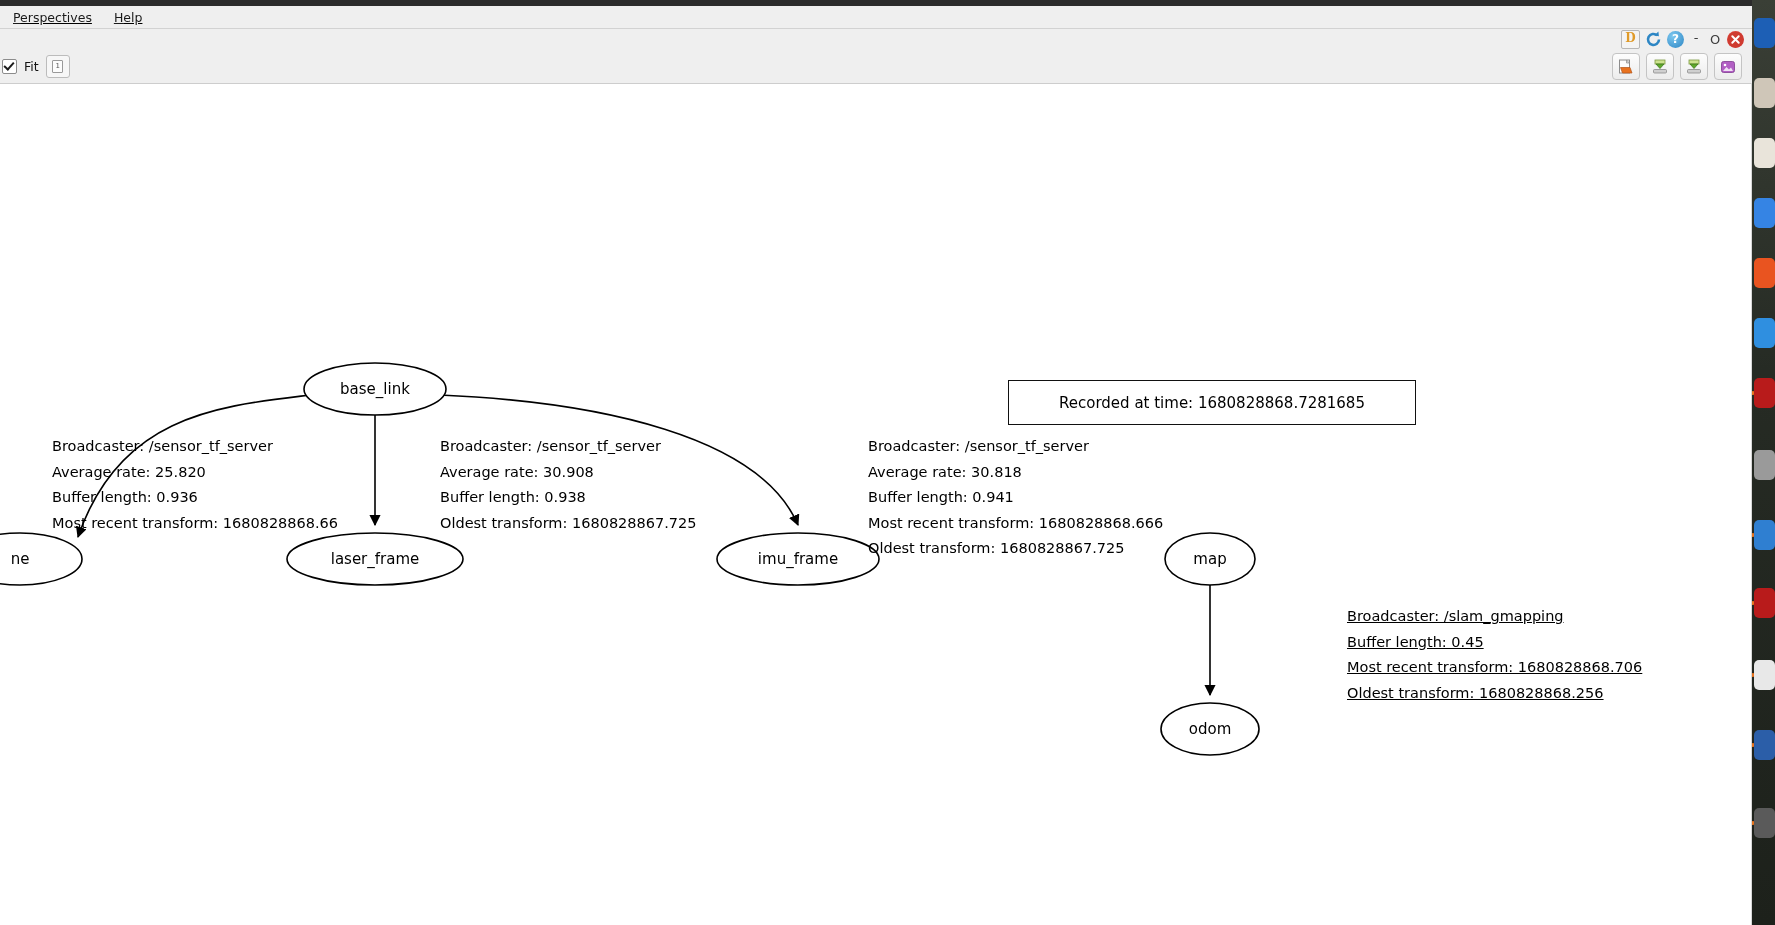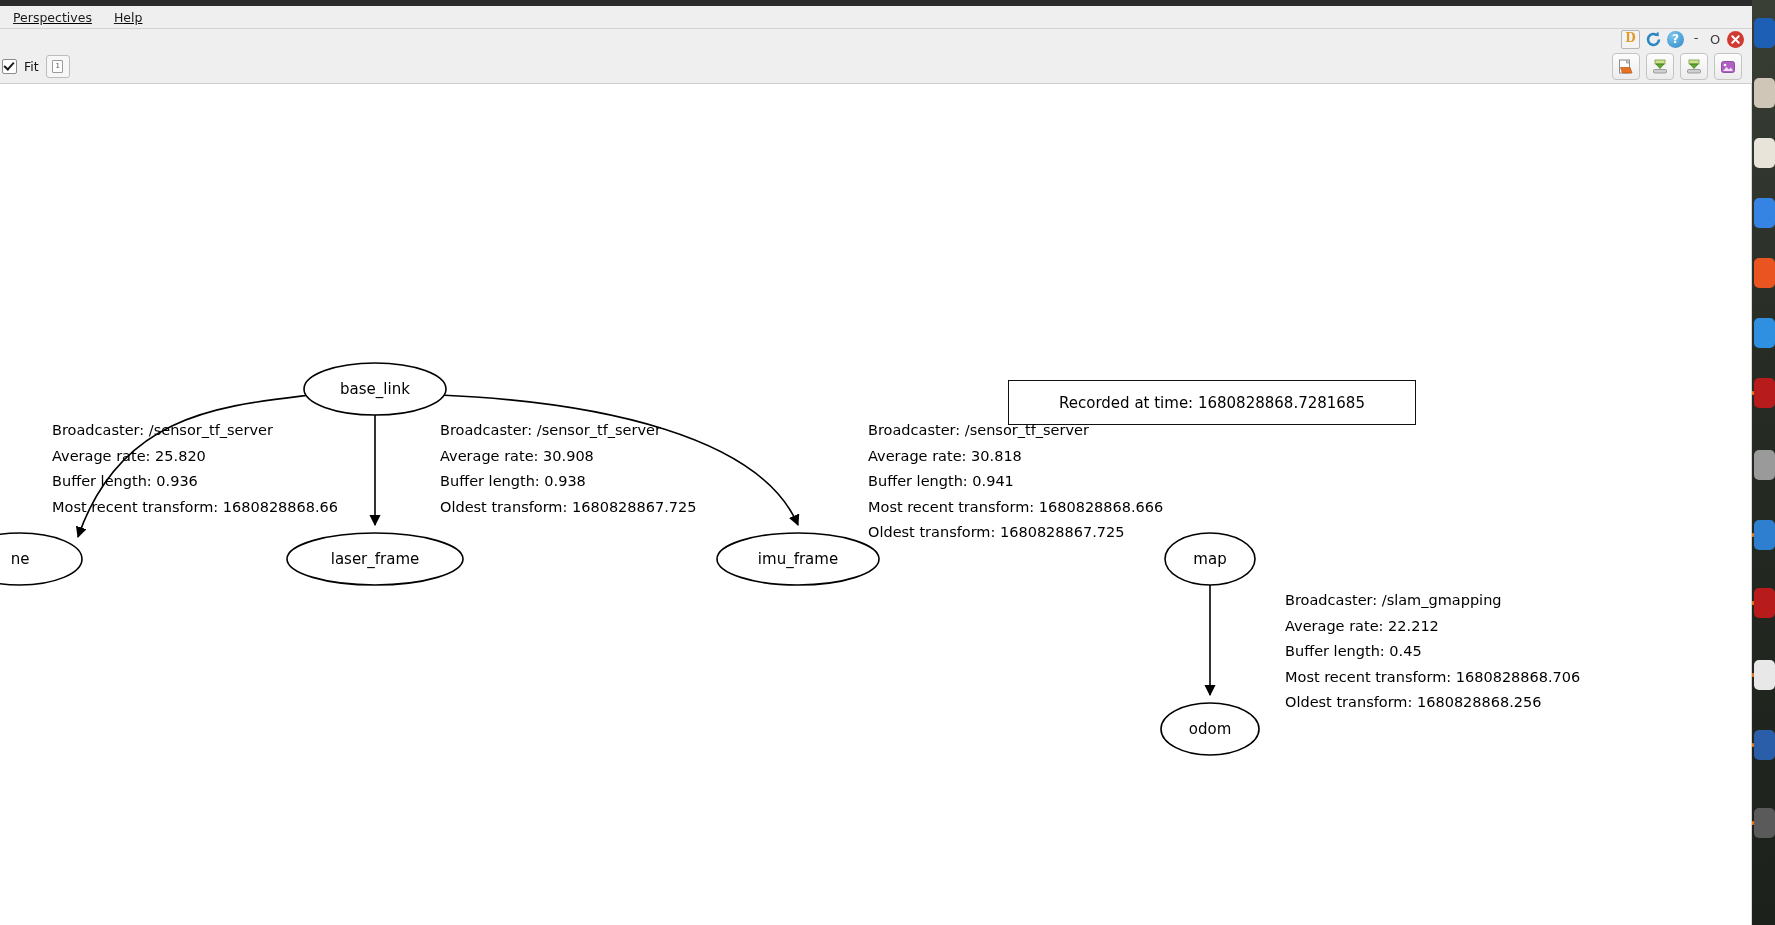--- a/index.html
+++ b/index.html
@@ -118,21 +118,21 @@
   }
   .canvas svg{position:absolute;left:0;top:0;}
 
   .gnode-label{
     font-family:"DejaVu Sans","Liberation Sans",sans-serif;
     font-size:15px;fill:#000;
   }
   .ginfo{
     position:absolute;
     font-family:"DejaVu Sans","Liberation Sans",sans-serif;
-    font-size:14.5px;color:#000;line-height:25.5px;white-space:nowrap;
+    font-size:14.5px;color:#000;line-height:25.5px;white-space:nowrap;margin-top:16px;
   }
   .rec-box{
     position:absolute;border:1.6px solid #111;background:#fff;
     display:flex;align-items:center;justify-content:center;
     font-size:15px;color:#000;
   }
   .scrollmark{
     position:absolute;right:0;top:83px;width:1px;height:842px;background:#d8d8d8;
   }
 </style>
@@ -296,23 +296,22 @@
             <div>Buffer length: 0.938</div>
             <div>Oldest transform: 1680828867.725</div>
           </div>
           <div class="ginfo" style="left: 868px; top: 334px;">
             <div>Broadcaster: /sensor_tf_server</div>
             <div>Average rate: 30.818</div>
             <div>Buffer length: 0.941</div>
             <div>Most recent transform: 1680828868.666</div>
             <div>Oldest transform: 1680828867.725</div>
           </div>
-          <div class="ginfo" style="left: 1285px; top: 504px;">
+          <div class="ginfo" style="left: 1347px; top: 504px; text-decoration: underline;">
             <div>Broadcaster: /slam_gmapping</div>
-            <div>Average rate: 22.212</div>
             <div>Buffer length: 0.45</div>
             <div>Most recent transform: 1680828868.706</div>
             <div>Oldest transform: 1680828868.256</div>
           </div>
         </div>
     </div>
 
     <div class="scrollmark"></div>
   </div>
 </div>

